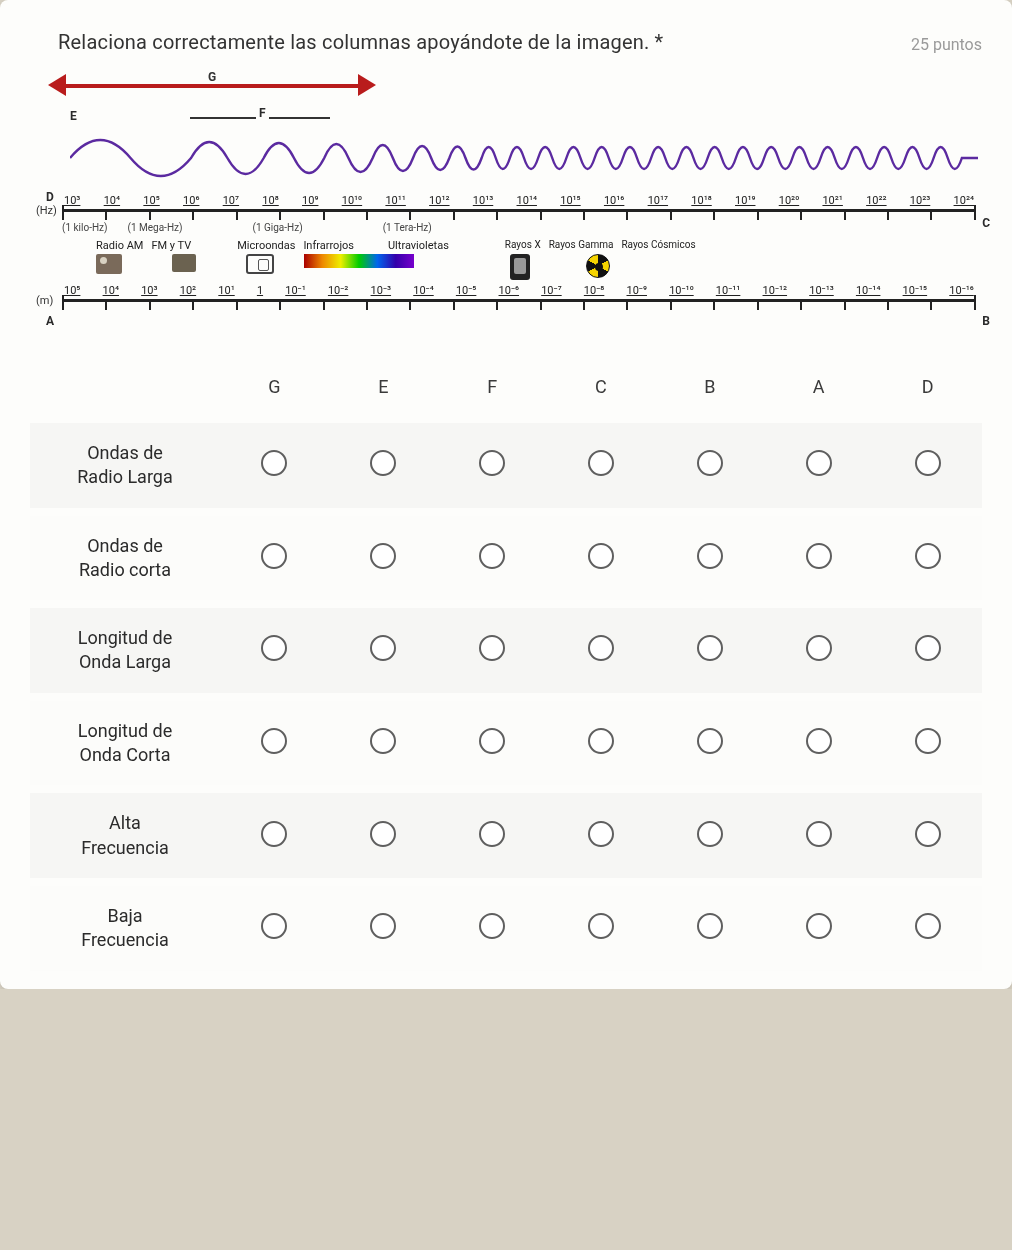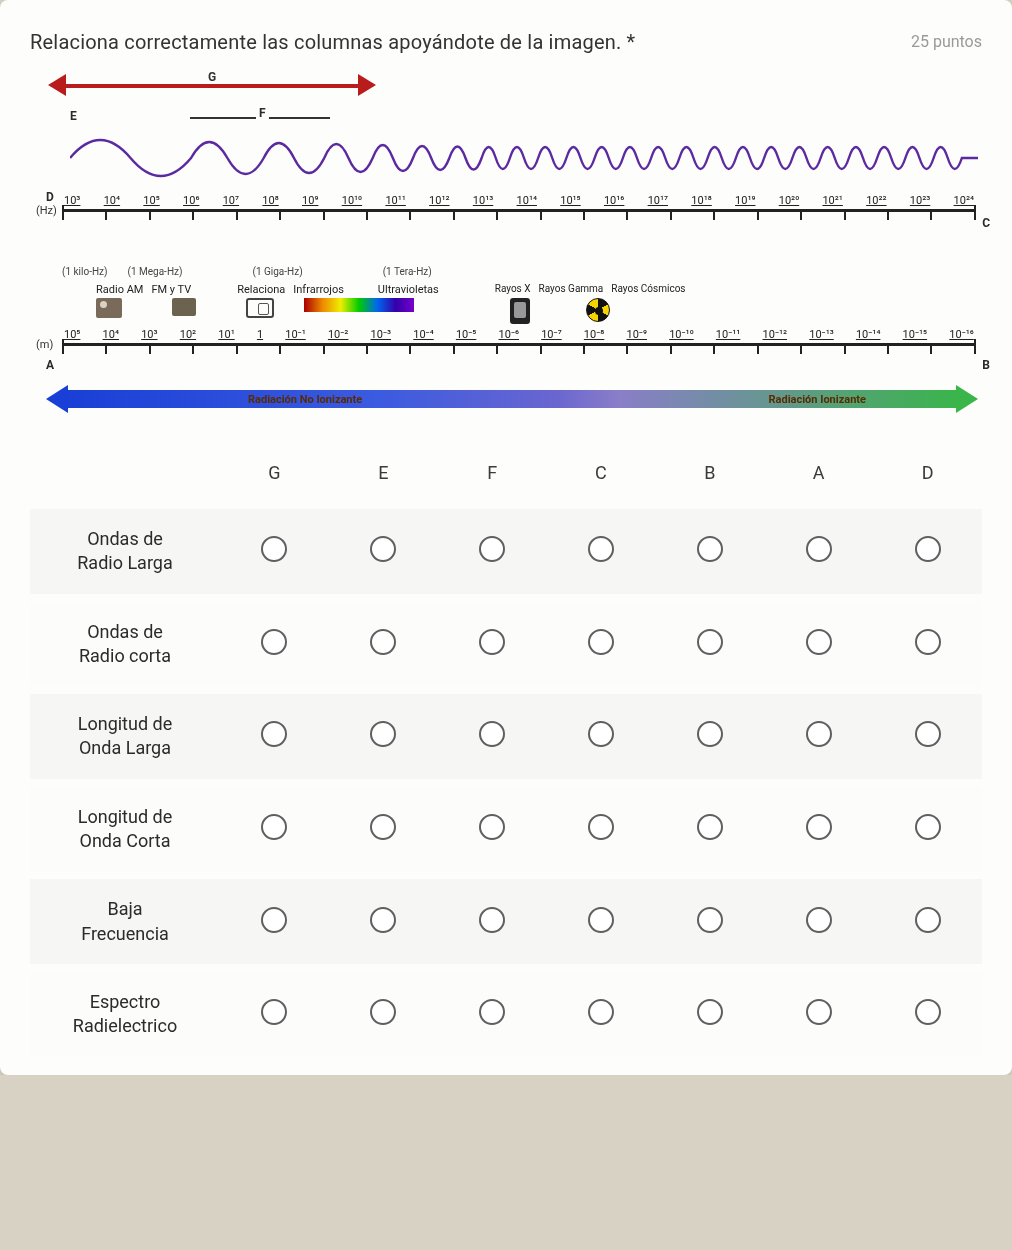--- a/index.html
+++ b/index.html
@@ -11,21 +11,21 @@
     width: 1012px;
     color: #2b2b2b;
   }
   .card {
     background: #fdfdfb;
     border-radius: 8px;
     margin: 0 auto;
     padding: 30px 30px 10px 30px;
     box-shadow: 0 2px 6px rgba(0,0,0,.12);
   }
-  .q-head { display: flex; justify-content: space-between; align-items: flex-start; margin-bottom: 18px;}
+  .q-head { display: flex; justify-content: space-between; align-items: flex-end; margin-bottom: 18px; margin-left: 28px;}
   .q-title { font-size: 20px; color: #333; letter-spacing: .2px; }
   .q-points { font-size: 16px; color: #9a9a9a; white-space: nowrap; padding-top:2px;}
   .diagram-wrap { margin: 6px 0 30px 4px; }
 
   
   .redbar { position: relative; height: 26px; margin: 4px 0 10px 18px; width: 320px;}
   .redbar .line { position:absolute; top:12px; left:10px; right:10px; height:4px; background:#b91c1c;}
   .redbar .al, .redbar .ar { position:absolute; top:2px; width:0;height:0;border-top:11px solid transparent;border-bottom:11px solid transparent;}
   .redbar .al { left:-4px; border-right:18px solid #b91c1c;}
   .redbar .ar { right:-4px; border-left:18px solid #b91c1c;}
@@ -48,21 +48,21 @@
   .axis .a-lab { position:absolute; left:-16px; top:2px; font-size:12px; font-weight:bold;}
   .axis .b-lab { position:absolute; right:-14px; top:2px; font-size:12px; font-weight:bold;}
   .axis .unit { position:absolute; left:-26px; top:10px; font-size:11px; color:#333;}
   .ticks { display:flex; justify-content:space-between; font-size:11px; color:#222; padding:0 2px 2px 2px;text-decoration:underline;}
   .aline { height:3px; background:#222; position:relative;}
   .aline::before,.aline::after{content:"";position:absolute;top:-4px;width:2px;height:11px;background:#222;}
   .aline::before{left:0;} .aline::after{right:0;}
   .tline { display:flex; justify-content:space-between; }
   .tline i{width:2px;height:8px;background:#222;display:block;}
   .sublabels { display:flex; font-size:10px; color:#444; padding:2px 0 0 0;}
-  .sublabels span{margin-right:20px; white-space:nowrap;margin-top:44px;}
+  .sublabels span{margin-right:20px; white-space:nowrap;}
 
   .band-row { display:flex; gap:8px; margin:6px 0 4px 62px; font-size:11px; color:#222;}
   .band-row .lbl{font-size:11px;}
   .icon-box{display:inline-flex;align-items:center;gap:4px;}
   .radio-ic{width:26px;height:20px;background:#7a6a5a;border-radius:2px;position:relative;}
   .radio-ic::after{content:"";position:absolute;top:3px;left:4px;width:7px;height:7px;border-radius:50%;background:#d9d2c2;}
   .tv-ic{width:24px;height:18px;background:#6b6250;border-radius:2px;}
   .micro-ic{width:28px;height:20px;border:2px solid #444;border-radius:3px;position:relative;}
   .micro-ic::after{content:"";position:absolute;right:3px;top:3px;width:9px;height:10px;border:1px solid #555;border-radius:2px;}
   .spectrum{height:14px;width:110px;background:linear-gradient(90deg,#a00,#e80,#ee0,#0c0,#06e,#30a,#70c);}
@@ -212,21 +212,21 @@
     </div>
 
     <div class="band-row">
       <span class="icon-box">
         <span class="lbl">Radio AM</span>
       </span>
       <span class="icon-box">
         <span class="lbl">FM y TV</span>
       </span>
       <span style="width:30px"></span>
-      <span class="lbl">Relaciona</span>
+      <span class="lbl">Microondas</span>
       <span class="lbl">Infrarrojos</span>
       <span style="width:18px"></span>
       <span class="lbl">Ultravioletas</span>
       <span style="width:40px"></span>
       <span class="lbl" style="font-size:10px">Rayos X</span>
       <span class="lbl" style="font-size:10px">Rayos Gamma</span>
       <span class="lbl" style="font-size:10px">Rayos Cósmicos</span>
     </div>
     <div class="band-row" style="margin-top:-2px">
       <span class="radio-ic"></span>
@@ -292,27 +292,20 @@
           <i></i>
           <i></i>
           <i></i>
         </div>
     </div>
     <div class="axis" style="height:16px;margin-top:2px">
       <span class="a-lab">A</span>
       <span class="b-lab">B</span>
     </div>
 
-    <div class="grad-arrow">
-      <div class="al"></div>
-        <div class="bar"></div>
-        <div class="ar"></div>
-      <div class="t1">Radiación No Ionizante</div>
-      <div class="t2">Radiación Ionizante</div>
-    </div>
   </div>
 
   <table class="grid">
     <thead>
       <tr id="grid-head">
         <th></th>
       <th>G</th>
           <th>E</th>
           <th>F</th>
           <th>C</th>
@@ -356,35 +349,35 @@
           <td class="rowlab">Longitud de<br>Onda Corta</td>
           <td><span class="radio" role="radio" aria-label="Longitud de Onda Corta - G"></span></td>
           <td><span class="radio" role="radio" aria-label="Longitud de Onda Corta - E"></span></td>
           <td><span class="radio" role="radio" aria-label="Longitud de Onda Corta - F"></span></td>
           <td><span class="radio" role="radio" aria-label="Longitud de Onda Corta - C"></span></td>
           <td><span class="radio" role="radio" aria-label="Longitud de Onda Corta - B"></span></td>
           <td><span class="radio" role="radio" aria-label="Longitud de Onda Corta - A"></span></td>
           <td><span class="radio" role="radio" aria-label="Longitud de Onda Corta - D"></span></td>
         </tr>
         <tr>
+          <td class="rowlab">Alta<br>Frecuencia</td>
+          <td><span class="radio" role="radio" aria-label="Alta Frecuencia - G"></span></td>
+          <td><span class="radio" role="radio" aria-label="Alta Frecuencia - E"></span></td>
+          <td><span class="radio" role="radio" aria-label="Alta Frecuencia - F"></span></td>
+          <td><span class="radio" role="radio" aria-label="Alta Frecuencia - C"></span></td>
+          <td><span class="radio" role="radio" aria-label="Alta Frecuencia - B"></span></td>
+          <td><span class="radio" role="radio" aria-label="Alta Frecuencia - A"></span></td>
+          <td><span class="radio" role="radio" aria-label="Alta Frecuencia - D"></span></td>
+        </tr>
+        <tr>
           <td class="rowlab">Baja<br>Frecuencia</td>
           <td><span class="radio" role="radio" aria-label="Baja Frecuencia - G"></span></td>
           <td><span class="radio" role="radio" aria-label="Baja Frecuencia - E"></span></td>
           <td><span class="radio" role="radio" aria-label="Baja Frecuencia - F"></span></td>
           <td><span class="radio" role="radio" aria-label="Baja Frecuencia - C"></span></td>
           <td><span class="radio" role="radio" aria-label="Baja Frecuencia - B"></span></td>
           <td><span class="radio" role="radio" aria-label="Baja Frecuencia - A"></span></td>
           <td><span class="radio" role="radio" aria-label="Baja Frecuencia - D"></span></td>
         </tr>
-        <tr>
-          <td class="rowlab">Espectro<br>Radielectrico</td>
-          <td><span class="radio" role="radio" aria-label="Espectro Radielectrico - G"></span></td>
-          <td><span class="radio" role="radio" aria-label="Espectro Radielectrico - E"></span></td>
-          <td><span class="radio" role="radio" aria-label="Espectro Radielectrico - F"></span></td>
-          <td><span class="radio" role="radio" aria-label="Espectro Radielectrico - C"></span></td>
-          <td><span class="radio" role="radio" aria-label="Espectro Radielectrico - B"></span></td>
-          <td><span class="radio" role="radio" aria-label="Espectro Radielectrico - A"></span></td>
-          <td><span class="radio" role="radio" aria-label="Espectro Radielectrico - D"></span></td>
-        </tr>
       </tbody>
   </table>
 
 </div>
 
 </body></html>

